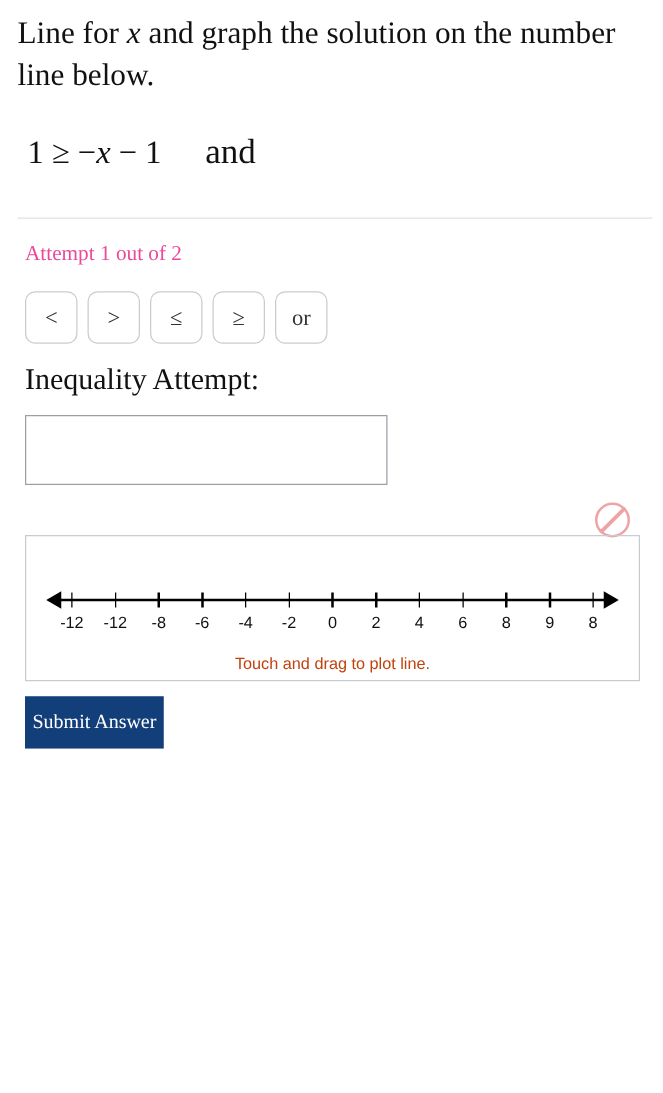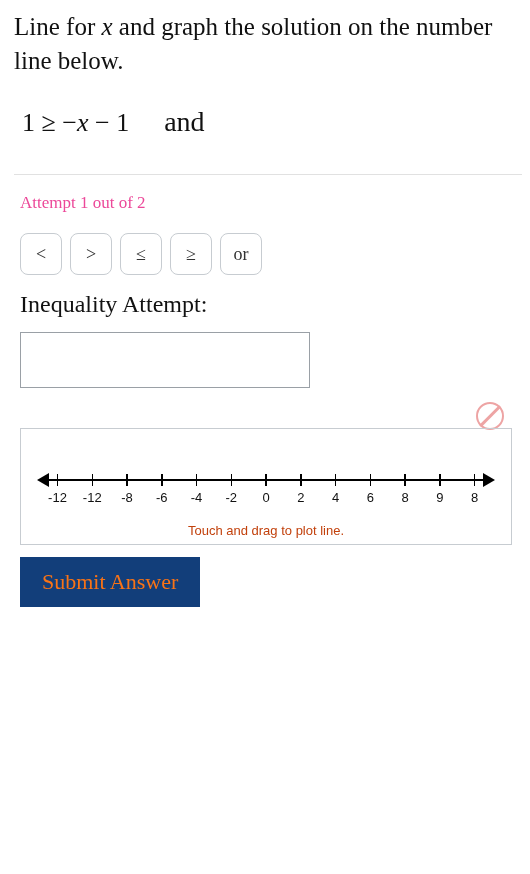--- a/index.html
+++ b/index.html
@@ -164,25 +164,25 @@
   }
   .numline-hint {
     text-align: center;
     font-size: 13px;
     color: #c2410c;
     font-family: Arial, sans-serif;
     margin-top: 6px;
   }
   .submit-btn {
     background: #123e7a;
-    color: #f97316;
-    font-size: 22px;
+    color: #ffffff;
+    font-size: 16px;
     font-family: Georgia, serif;
     border: none;
-    padding: 12px 22px;
+    padding: 12px 6px;
     cursor: pointer;
   }
 </style>
 </head>
 <body>
 
 <div class="question">
   <span>Line for </span><span class="mathvar">x</span><span> and graph the solution on the number line below.</span>
 </div>
 

